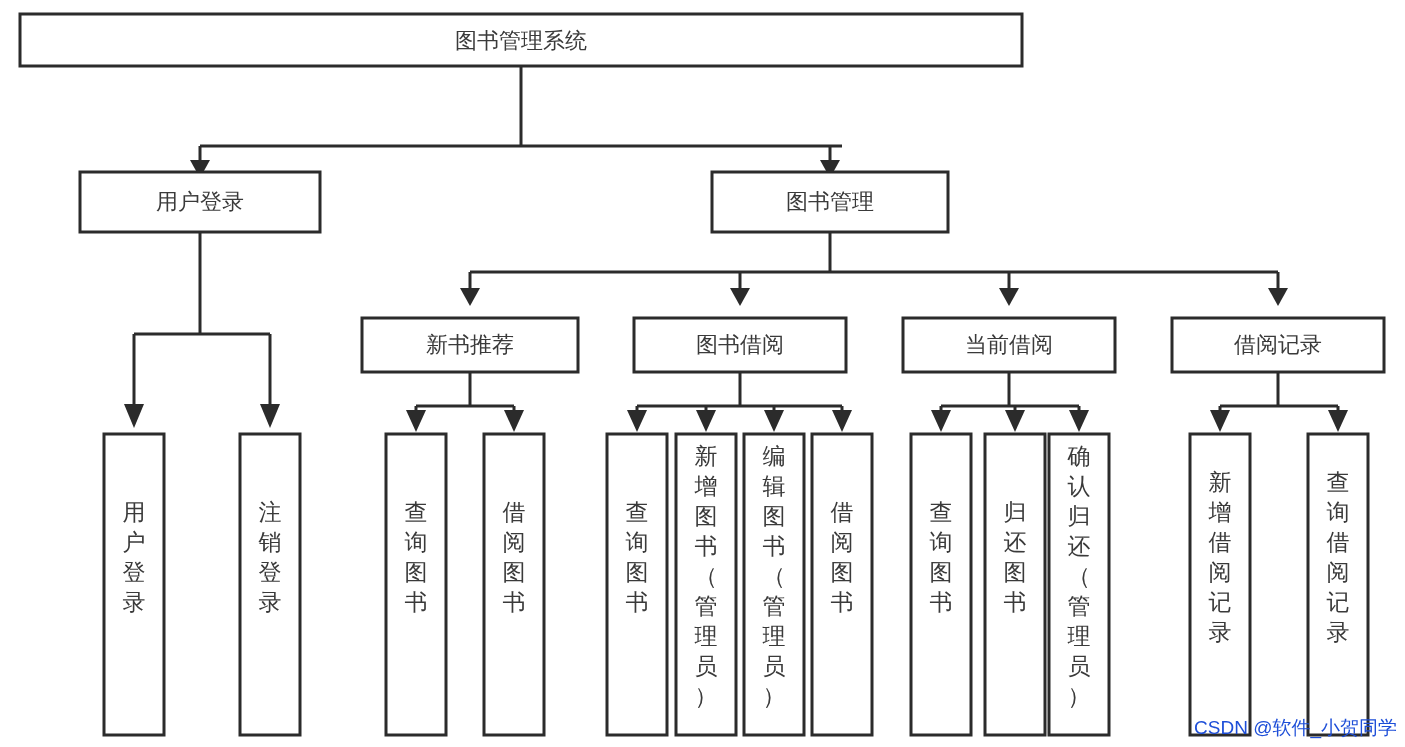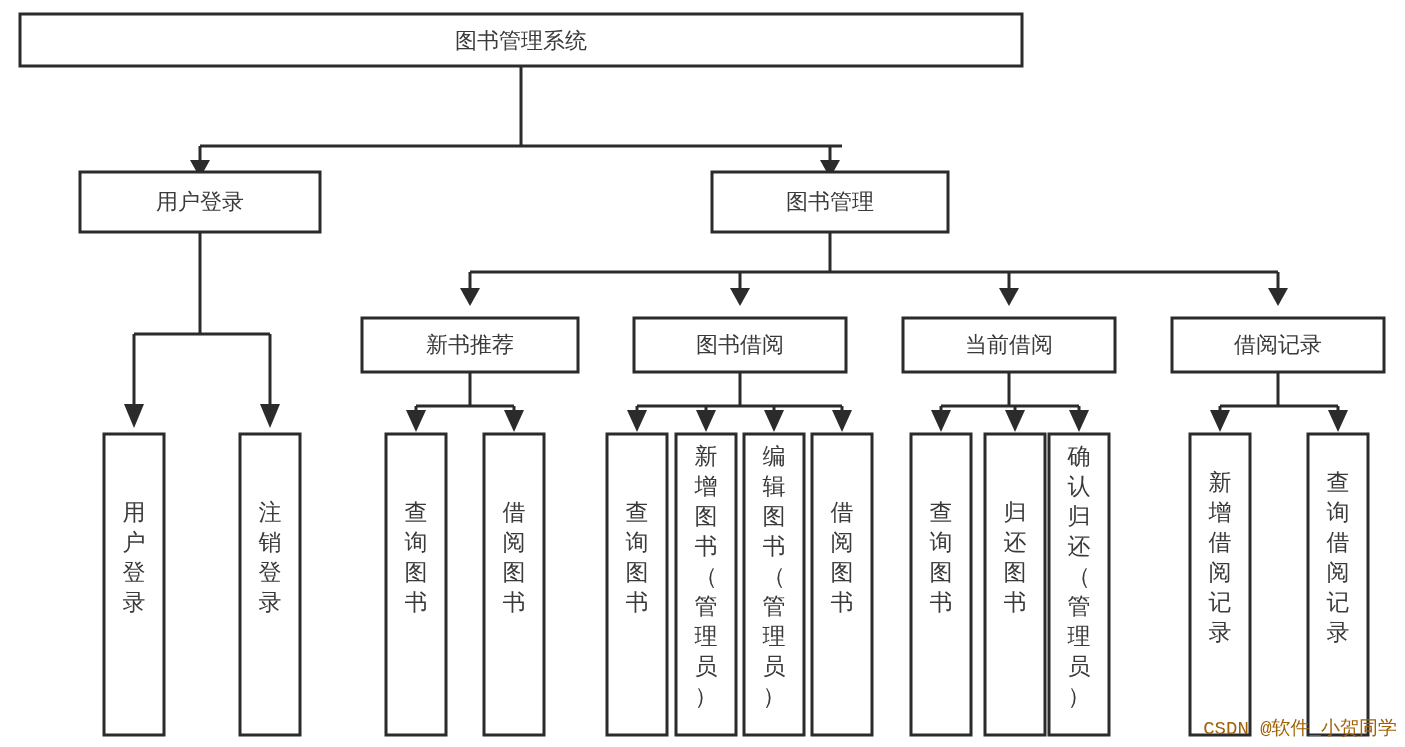--- a/index.html
+++ b/index.html
@@ -48,23 +48,23 @@
     fill: none;
   }
   .arrow-head {
     fill: #2b2b2b;
     stroke: none;
   }
   .watermark {
     position: absolute;
     right: 8px;
     bottom: 6px;
-    font-family: Liberation Mono, monospace;
+    font-family: Liberation Sans, sans-serif;
     font-size: 19px;
-    color: #a16207;
+    color: #1d4ed8;
     white-space: nowrap;
     user-select: none;
   }
 </style>
 </head>
 <body>
 
 <div id="diagram-root">
 
   <svg id="flow" viewBox="0 0 1405 747" xmlns="http://www.w3.org/2000/svg">

